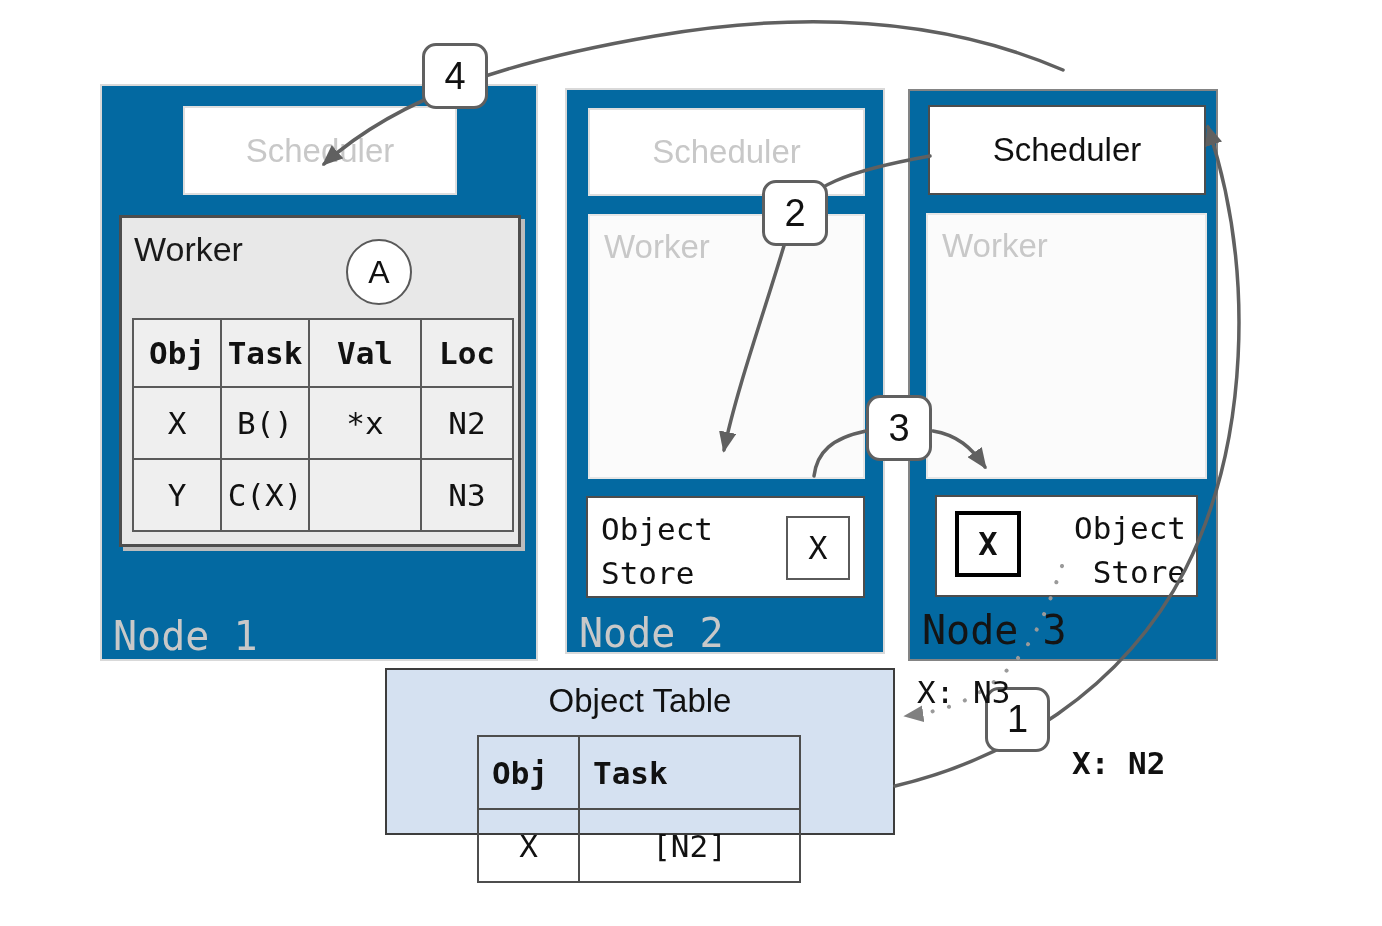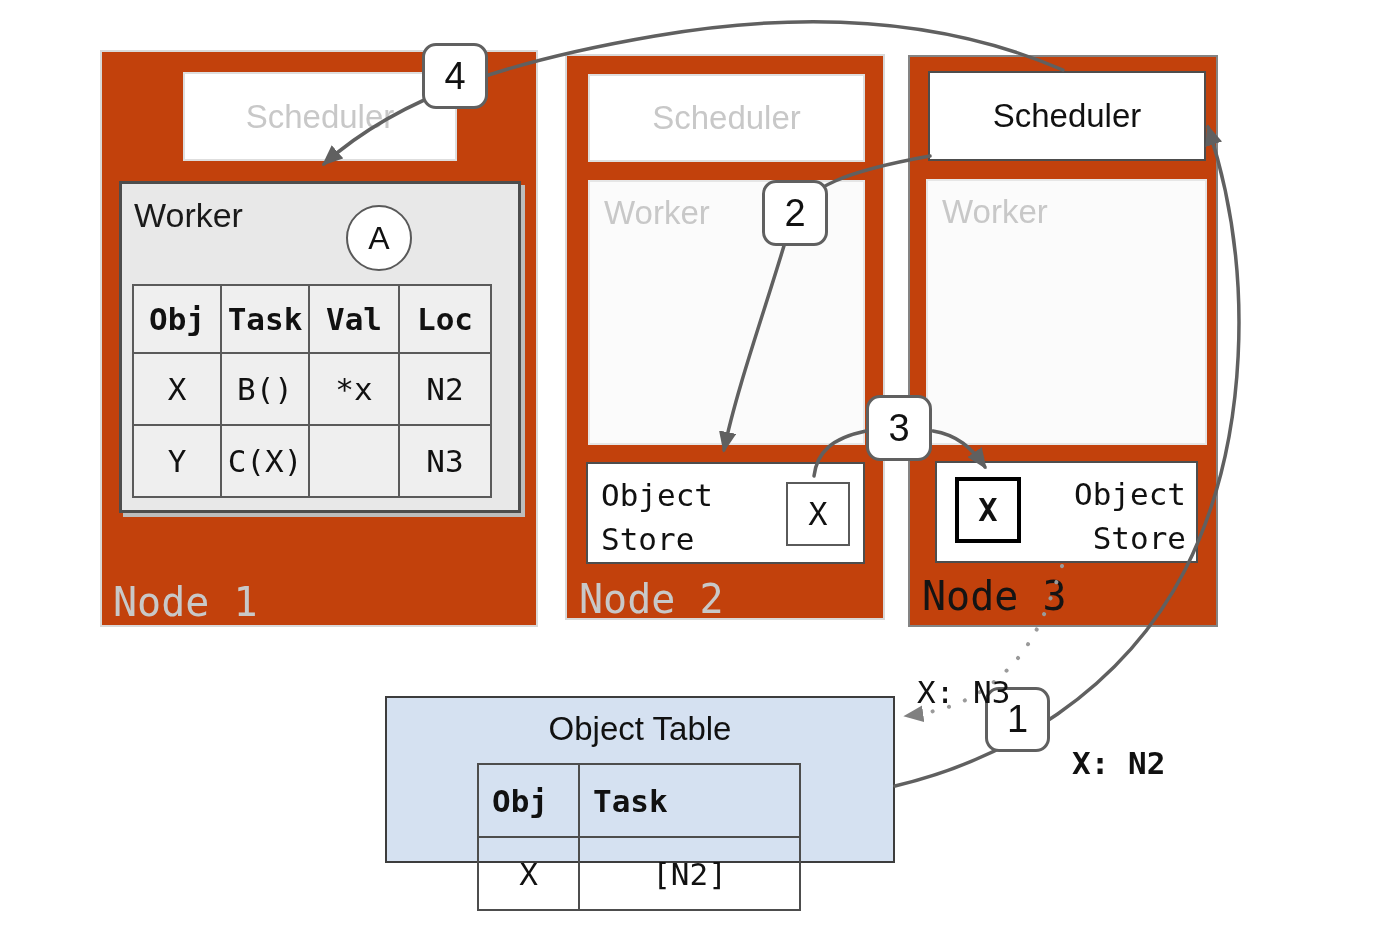--- a/index.html
+++ b/index.html
@@ -8,21 +8,21 @@
     position: relative;
     width: 1382px;
     height: 926px;
     background: #ffffff;
     font-family: "Liberation Sans", sans-serif;
     color: #111;
     overflow: hidden;
   }
 
   
-  .node-frame { position: absolute; border: 2px solid #d9d9d9; background: #c2410c; }
+  .node-frame { position: absolute; border: 2px solid #d9d9d9; background: #0369a1; margin-top: 34px; }
   .node-frame.dark { border: 2.5px solid #848484; }
 
   .ghost-box {
     position: absolute; border: 2px solid #dedede; background: #ffffff;
     color: #c8c8c8; font-size: 33px;
     display: flex; align-items: center; justify-content: center;
   }
   .ghost-fill { background: #fbfbfb; border: 2px solid #e6e6e6;
     justify-content: flex-start; align-items: flex-start; padding: 12px 0 0 14px; }
 
@@ -115,21 +115,21 @@
     <div class="worker-active" style="left:17px; top:129px; width:402px; height:332px;">
       <div class="worker-title">Worker</div>
       <div class="circle-a" style="left:224px; top:21px;">
         <span>A</span>
       </div>
       <table class="wtable" style="left:10px; top:100px;">
         <tbody>
             <tr class="hdr">
           <td style="width:88px">Obj</td>
           <td style="width:88px">Task</td>
-          <td style="width:90px">Val</td>
+          <td style="width:112px">Val</td>
           <td style="width:92px">Loc</td>
         </tr>
         <tr>
           <td>X</td>
           <td>B()</td>
           <td>*x</td>
           <td>N2</td>
         </tr>
         <tr>
           <td>Y</td>
@@ -173,21 +173,21 @@
     <div class="store" style="left:25px; top:404px; width:263px; height:102px;">
       <div class="store-label right">Object Store</div>
       <div class="xbox bold" style="left:18px; top:14px; width:66px; height:66px;">
         <span>X</span>
       </div>
     </div>
 
     <div class="node-label dark" style="left:12px; top:516px;">Node 3</div>
   </div>
 
-  <div class="objtable" style="left:385px; top:668px; width:510px; height:167px;margin-top:28px;">
+  <div class="objtable" style="left:385px; top:668px; width:510px; height:167px;">
     <div class="objtable-title">Object Table</div>
     <table class="otable" style="left:90px; top:65px;">
       <tbody>
           <tr class="hdr">
         <td style="width:101px">Obj</td>
         <td style="width:221px">Task</td>
       </tr>
       <tr class="data">
         <td>X</td>
         <td>[N2]</td>

